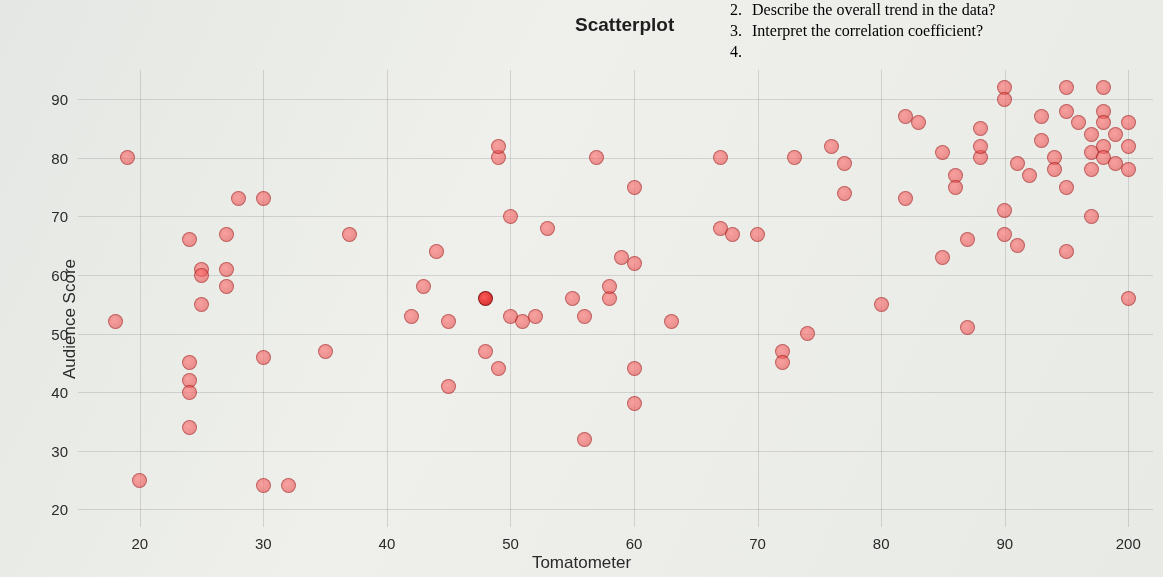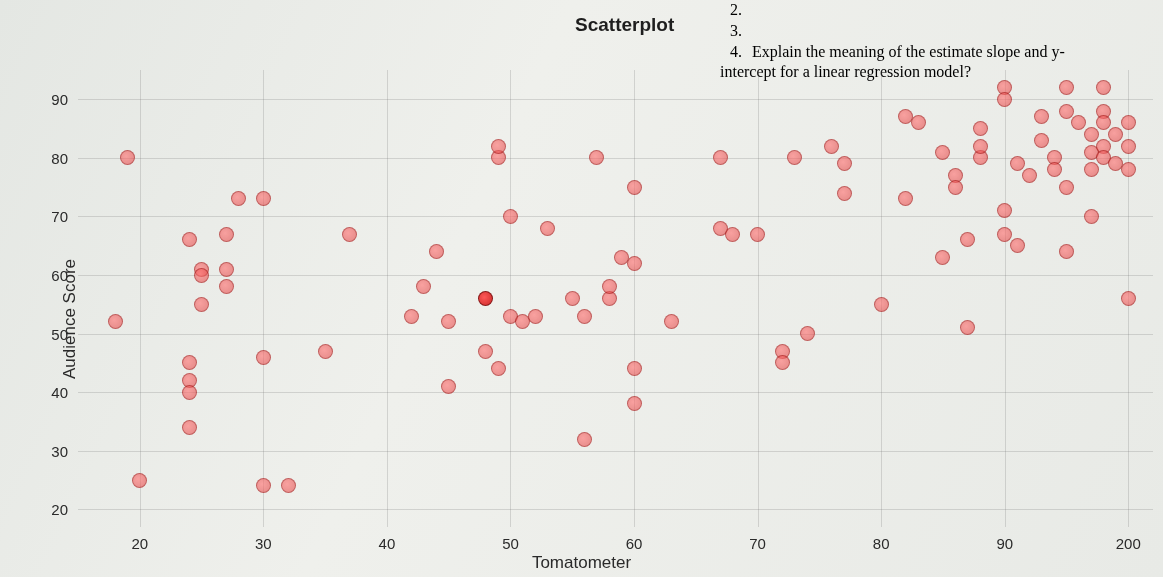--- a/index.html
+++ b/index.html
@@ -67,29 +67,29 @@
     }
   </style>
 </head>
 <body>
 
 <div class="title">Scatterplot</div>
 
 <div class="questions">
   <div class="q-row">
     <div class="q-num">2.</div>
+    <div>Describe the overall trend in the data?</div>
   </div>
   <div class="q-row">
     <div class="q-num">3.</div>
+    <div>Interpret the correlation coefficient?</div>
   </div>
   <div class="q-row">
     <div class="q-num">4.</div>
-    <div>Explain the meaning of the estimate slope and y-</div>
   </div>
-  <div class="q-indent">intercept for a linear regression model?</div>
 </div>
 
 <div class="chart-wrap">
   <div class="ylabel">Audience Score</div>
   <div class="xlabel">Tomatometer</div>
   <div class="plot" id="plot">
       <div class="gridline-h" style="top: 96.1538%;"></div>
       <div class="ytick" style="top: 96.1538%;">20</div>
       <div class="gridline-h" style="top: 83.3333%;"></div>
       <div class="ytick" style="top: 83.3333%;">30</div>

